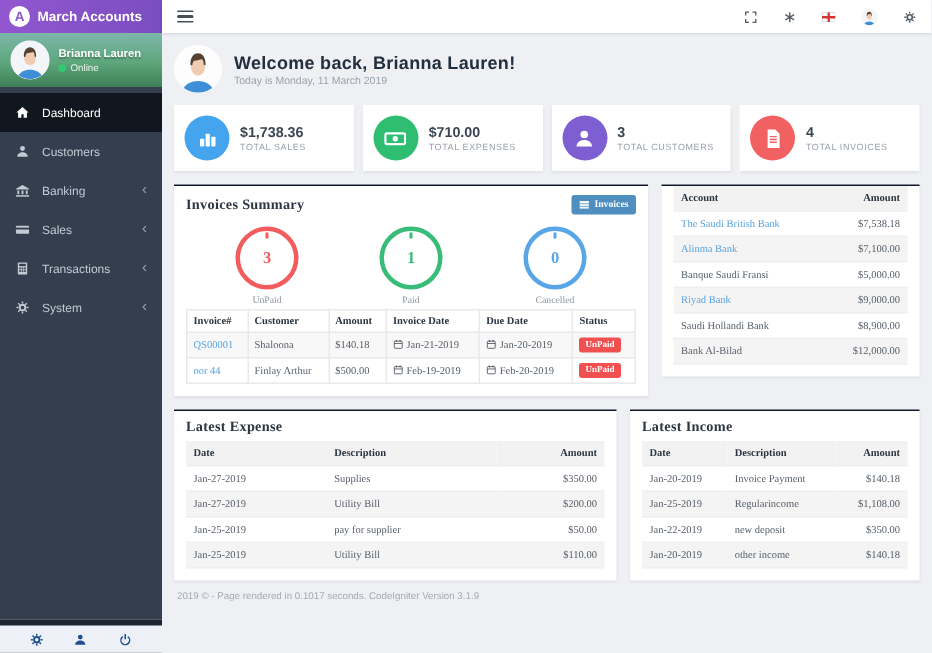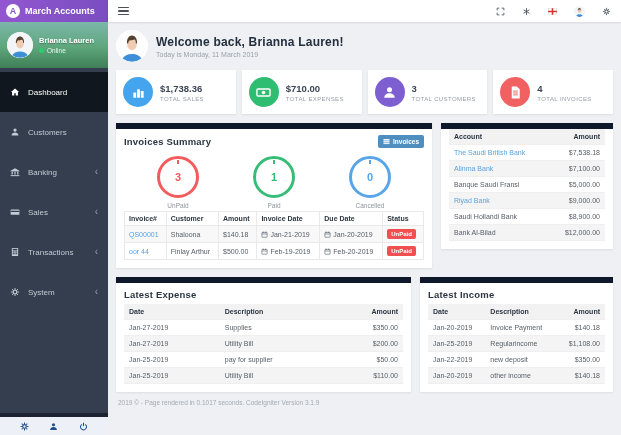--- a/index.html
+++ b/index.html
@@ -5,27 +5,27 @@
   * { margin:0; padding:0; box-sizing:border-box; }
   html,body { width:621px; height:435px; overflow:hidden; }
   body { font-family:"Liberation Sans", sans-serif; background:#eef0f4; color:#333; }
   .app { display:flex; width:621px; height:435px; }
 
   
   .sidebar { width:108px; background:#343e4e; display:flex; flex-direction:column; flex-shrink:0; }
   .brand { height:22px; background:linear-gradient(90deg,#9257d0,#7a4dc0); display:flex; align-items:center; gap:5px; padding:0 6px; }
   .logo { width:14px; height:14px; min-width:14px; background:#fff; color:#8a56c9; border-radius:50%; font-size:9px; font-weight:bold; display:flex; align-items:center; justify-content:center; }
   .brand-title { color:#fff; font-weight:bold; font-size:9px; white-space:nowrap; }
-  .user-panel { height:46px; background:linear-gradient(180deg,#7cb7ab 0%,#5ea67b 55%,#3e7e57 100%); display:flex; align-items:center; gap:6px; padding:0 7px; }
+  .user-panel { height:36px; background:linear-gradient(180deg,#7cb7ab 0%,#5ea67b 55%,#3e7e57 100%); display:flex; align-items:center; gap:6px; padding:0 7px; }
   .uavatar { width:26px; height:26px; min-width:26px; border-radius:50%; overflow:hidden; background:#f3f6f8; }
   .user-name { font-size:7.5px; font-weight:bold; color:#fff; text-shadow:0 1px 1px rgba(0,0,0,.3); }
   .user-status { font-size:6.5px; color:#e8f5ec; display:flex; align-items:center; gap:3px; margin-top:2px; }
   .dot { width:5px; height:5px; border-radius:50%; background:#2ecc71; display:inline-block; }
   .menu { flex:1; padding-top:4px; }
-  .menu-item { height:40px; display:flex; align-items:center; gap:8px; padding:0 10px; color:#c2cad3; font-size:8px; cursor:pointer; }
+  .menu-item { height:26px; display:flex; align-items:center; gap:8px; padding:0 10px; color:#c2cad3; font-size:8px; cursor:pointer; }
   .menu-item.active { background:#10171f; color:#fff; }
   .mico { width:10px; height:10px; display:inline-flex; }
   .mico svg { width:100%; height:100%; }
   .chev { margin-left:auto; font-size:10px; color:#97a1ac; line-height:1; }
   .side-foot { height:22px; background:#edf1f7; display:flex; align-items:center; justify-content:space-around; padding:0 10px; border-top:4px solid #1b2430; }
   .side-foot .fico { width:9px; height:9px; color:#1d4f8f; display:inline-flex; cursor:pointer; }
   .side-foot svg { width:100%; height:100%; }
 
   
   .main { flex:1; display:flex; flex-direction:column; min-width:0; }
@@ -46,21 +46,21 @@
 
   .stats { display:flex; gap:6px; margin-bottom:9px; }
   .stat-card { flex:1; background:#fff; box-shadow:0 1px 2px rgba(0,0,0,.08); display:flex; align-items:center; gap:7px; padding:7px 7px; }
   .stat-icon { width:30px; height:30px; min-width:30px; border-radius:50%; display:flex; align-items:center; justify-content:center; }
   .stat-icon svg { width:15px; height:15px; }
   .si-sales { background:#45a4ee; } .si-exp { background:#2fbe71; } .si-cust { background:#7e5fd2; } .si-inv { background:#f26161; }
   .stat-value { font-size:9.5px; font-weight:bold; color:#3a4553; }
   .stat-label { font-size:6px; color:#98a0a9; letter-spacing:.4px; margin-top:2px; }
 
   .row-mid { display:flex; gap:9px; margin-bottom:9px; align-items:flex-start; }
-  .panel { background:#fff; border-top:6px solid #0f172a; box-shadow:0 1px 2px rgba(0,0,0,.08); }
+  .panel { background:#fff; border-top:1px solid #0f172a; box-shadow:0 1px 2px rgba(0,0,0,.08);font-family:Liberation Serif, serif; }
   .panel-invoices { flex:0 0 316px; } .panel-banks { flex:1; }
   .panel-head { display:flex; align-items:center; justify-content:space-between; padding:6px 8px 4px; }
   .panel-title { font-size:9.5px; font-weight:bold; color:#2b3642; letter-spacing:.2px; }
   .btn-invoices { background:#4f8fc0; color:#fff; font-size:6.5px; font-weight:bold; padding:3px 5px; border-radius:2px; border:none; display:flex; gap:3px; align-items:center; cursor:pointer; font-family:inherit; }
   .btn-invoices svg { width:7px; height:7px; }
 
   .dials { display:flex; justify-content:space-around; padding:4px 14px 2px; }
   .dial { text-align:center; }
   .dial-circle { width:42px; height:42px; border-radius:50%; border:3px solid; display:flex; align-items:center; justify-content:center; font-weight:bold; font-size:11px; margin:0 auto; position:relative; }
   .dial-tick { position:absolute; top:1px; left:50%; transform:translateX(-50%); width:2px; height:4px; }

